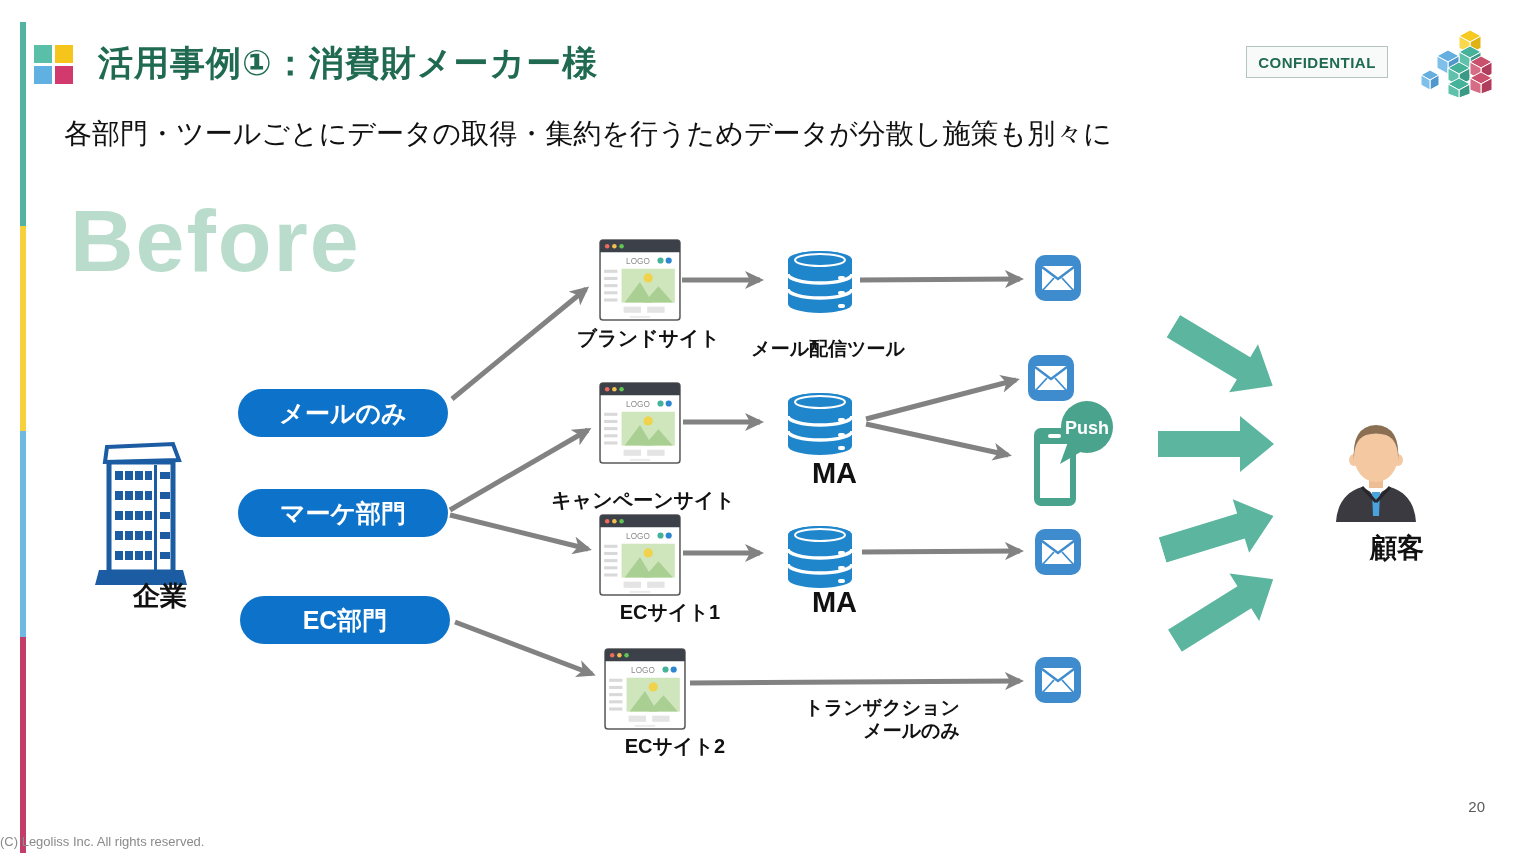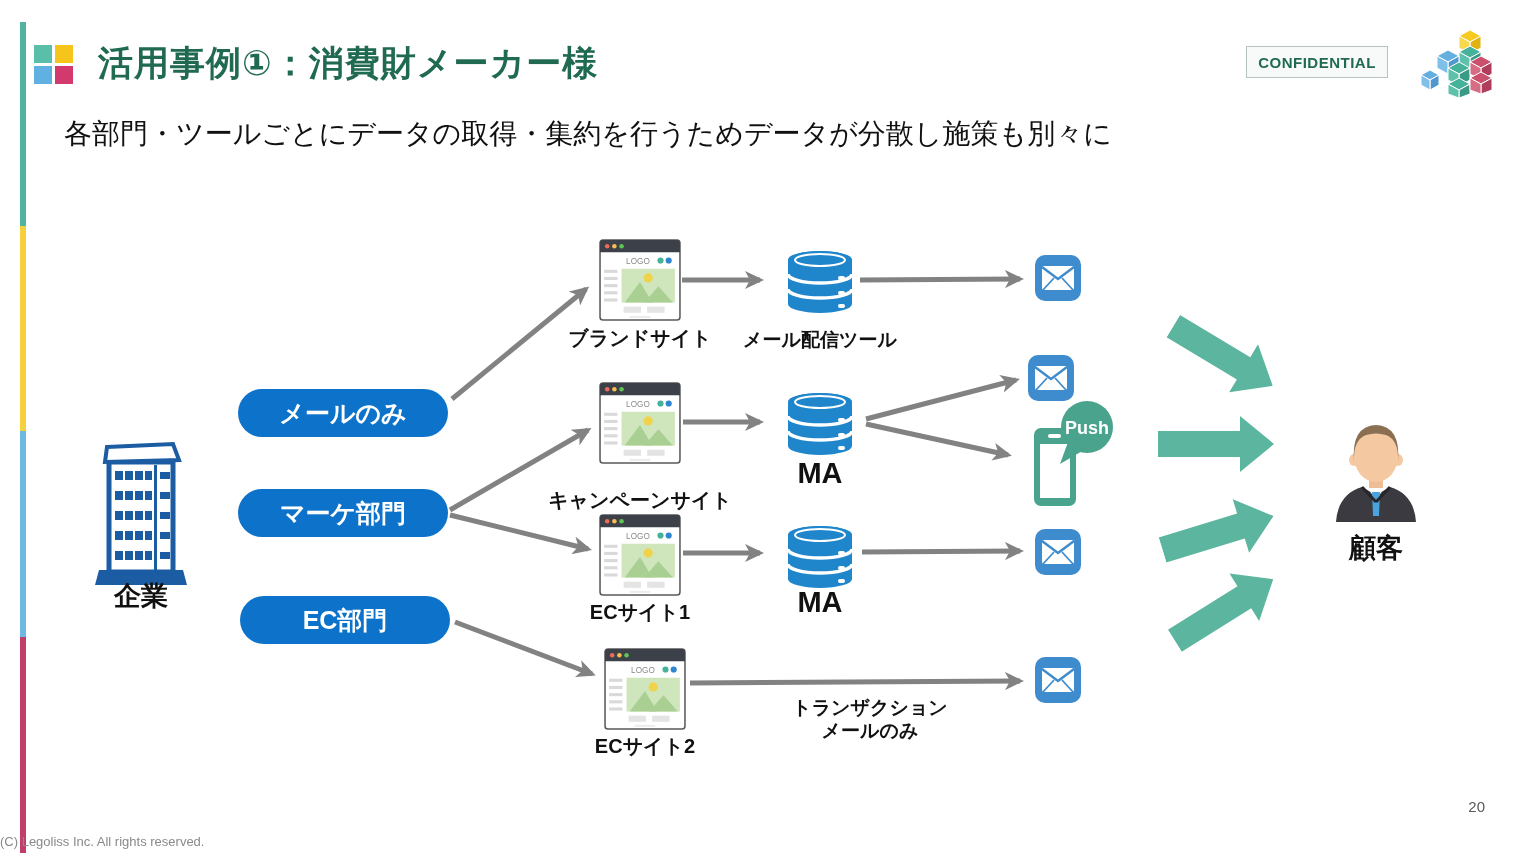--- a/index.html
+++ b/index.html
@@ -24,21 +24,21 @@
   .title { position:absolute; left:98px; top:40px; font-size:35px; font-weight:bold; color:#1f6a50; letter-spacing:1px; }
   .confidential { position:absolute; left:1246px; top:46px; width:142px; height:32px; border:1px solid #b5c5bd; background:#f7faf8; color:#1f6a50; font-size:15px; font-weight:bold; letter-spacing:.5px; display:flex; align-items:center; justify-content:center; }
   .cube-logo { position:absolute; left:1418px; top:26px; }
 
   .subtitle { position:absolute; left:64px; top:108px; font-size:28px; color:#111;margin-top:7px; }
 
   .before { position:absolute; left:70px; top:190px; font-size:88px; font-weight:800; color:#b9dccc; letter-spacing:2px; }
 
   
   .building { position:absolute; left:95px; top:438px; }
-  .lbl { position:absolute; font-weight:bold; color:#111; text-align:center; }
+  .lbl { position:absolute; font-weight:bold; color:#111; text-align:right; }
   .company-lbl { left:95px; width:92px; top:578px; font-size:27px; }
 
   
   .pill { position:absolute; width:210px; height:48px; background:#0d72c9; border-radius:26px; color:#fff; font-weight:bold; font-size:25px; display:flex; align-items:center; justify-content:center; }
   .pill.p1 { left:238px; top:389px; }
   .pill.p2 { left:238px; top:489px; }
   .pill.p3 { left:240px; top:596px; }
 
   
   .site { position:absolute; width:82px; height:82px; }
@@ -50,21 +50,21 @@
   .sl1 { left:560px; width:160px; top:325px; }
   .sl2 { left:545px; width:190px; top:467px;margin-top:20px; }
   .sl3 { left:560px; width:160px; top:599px; }
   .sl4 { left:565px; width:160px; top:733px; }
 
   
   .db { position:absolute; width:74px; height:64px; }
   .db.d1 { left:783px; top:250px; }
   .db.d2 { left:783px; top:392px; }
   .db.d3 { left:783px; top:525px; }
-  .tool-lbl1 { left:735px; width:170px; top:327px; font-size:19px;font-family:Liberation Serif, serif; }
+  .tool-lbl1 { left:735px; width:170px; top:336px; font-size:19px;font-family:Liberation Serif, serif; }
   .tool-lbl2 { left:783px; width:74px; top:457px; font-size:29px; }
   .tool-lbl3 { left:783px; width:74px; top:586px; font-size:29px; }
 
   
   .mail { position:absolute; width:46px; height:46px; background:#3e8ccd; border-radius:10px; display:flex; align-items:center; justify-content:center; }
   .mail.m1 { left:1035px; top:255px; }
   .mail.m2 { left:1028px; top:355px; }
   .mail.m3 { left:1035px; top:529px; }
   .mail.m4 { left:1035px; top:657px; }
 
@@ -140,20 +140,21 @@
       <polygon points="41,64 30,58 30,68 41,72" fill="#5fc1ab"></polygon>
 
       <polygon points="63,46 74,52 63,58 52,52" fill="#c9516e"></polygon>
       <polygon points="63,58 74,52 74,64 63,68" fill="#b03d5c"></polygon>
       <polygon points="63,58 52,52 52,64 63,68" fill="#d76c85"></polygon>
     </g>
   </svg>
 
   <div class="subtitle">各部門・ツールごとにデータの取得・集約を行うためデータが分散し施策も別々に</div>
 
+  <div class="before">Before</div>
 
   <svg class="connectors" width="1536" height="864" viewBox="0 0 1536 864">
     <defs>
       <marker id="ah" markerUnits="userSpaceOnUse" markerWidth="20" markerHeight="18" refX="15" refY="9" orient="auto">
         <path d="M0,0 L19,9 L0,18 L5,9 Z" fill="#828282"></path>
       </marker>
     </defs>
     <g stroke="#828282" stroke-width="5" fill="none">
       <line x1="452" y1="399" x2="586" y2="289" marker-end="url(#ah)"></line>
       <line x1="682" y1="280" x2="760" y2="280" marker-end="url(#ah)"></line>

